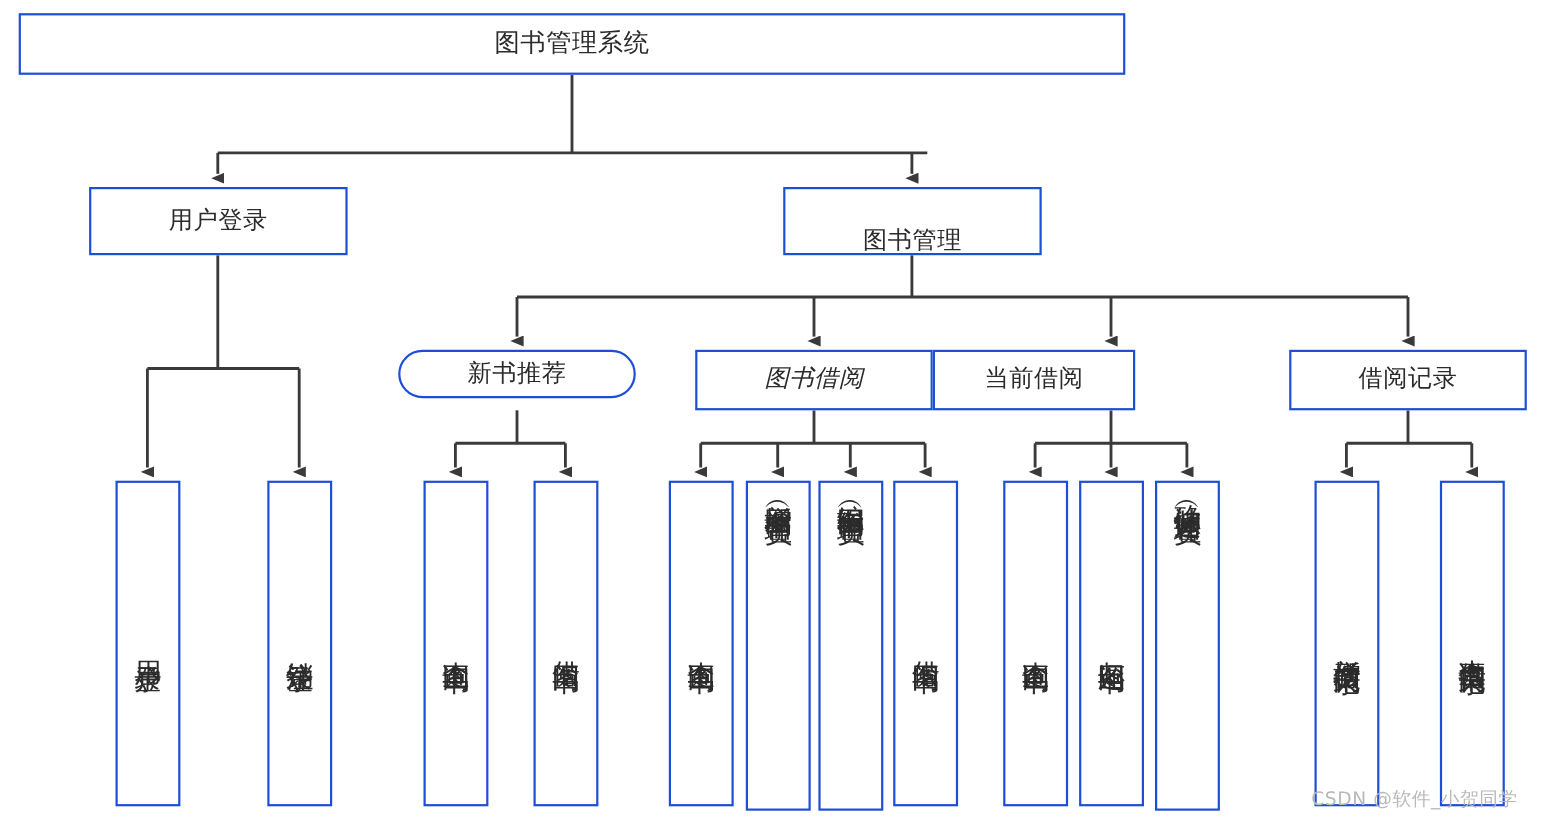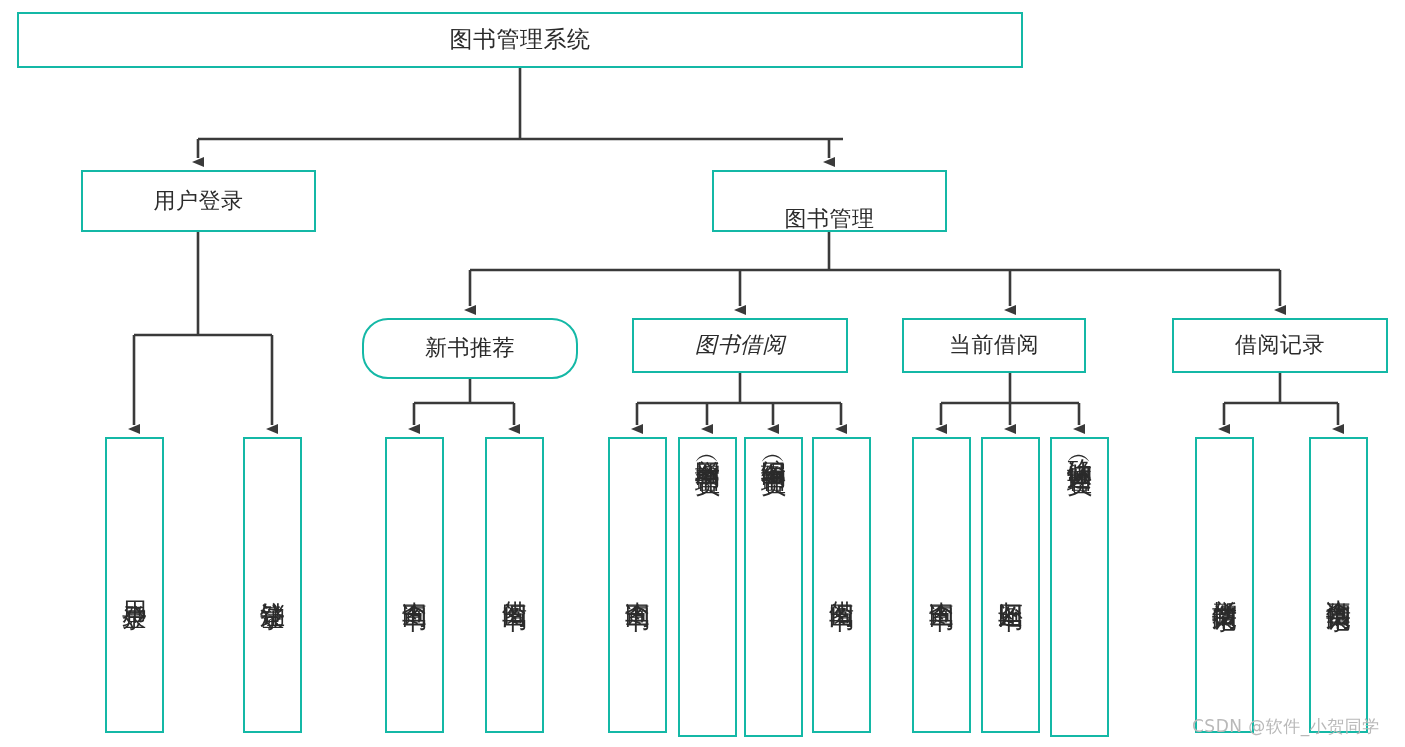--- a/index.html
+++ b/index.html
@@ -22,21 +22,21 @@
     left: 0;
     top: 0;
     width: 1405px;
     height: 747px;
     pointer-events: none;
   }
   .node {
     position: absolute;
     box-sizing: border-box;
     background: #ffffff;
-    border: 2px solid #14b8a6;
+    border: 2px solid #1d4ed8;
     display: flex;
     align-items: center;
     justify-content: center;
     color: #2b2b2b;
   }
   .node .label {
     display: block;
     text-align: center;
     line-height: 1.02;
     letter-spacing: 0.5px;
@@ -134,27 +134,27 @@
     <span class="label">图书管理系统</span>
   </div>
 
   <div class="node horiz" style="left:81px; top:170px; width:235px; height:62px;">
     <span class="label">用户登录</span>
   </div>
   <div class="node horiz" style="left:712px; top:170px; width:235px; height:62px;align-items:flex-end;">
     <span class="label">图书管理</span>
   </div>
 
-  <div class="node horiz" style="left:362px; top:318px; width:216px; height:61px;border-radius:26px;">
+  <div class="node horiz" style="left:362px; top:318px; width:216px; height:44px;border-radius:26px;">
     <span class="label">新书推荐</span>
   </div>
   <div class="node horiz" style="left:632px; top:318px; width:216px; height:55px;font-style:italic;">
     <span class="label">图书借阅</span>
   </div>
-  <div class="node horiz" style="left:902px; top:318px; width:184px; height:55px;">
+  <div class="node horiz" style="left:848px; top:318px; width:184px; height:55px;">
     <span class="label">当前借阅</span>
   </div>
   <div class="node horiz" style="left:1172px; top:318px; width:216px; height:55px;">
     <span class="label">借阅记录</span>
   </div>
 
   <div class="node vert centered" style="left:105px; top:437px; width:59px; height:296px;">
     <span class="label">用户登录</span>
   </div>
   <div class="node vert centered" style="left:243px; top:437px; width:59px; height:296px;">

